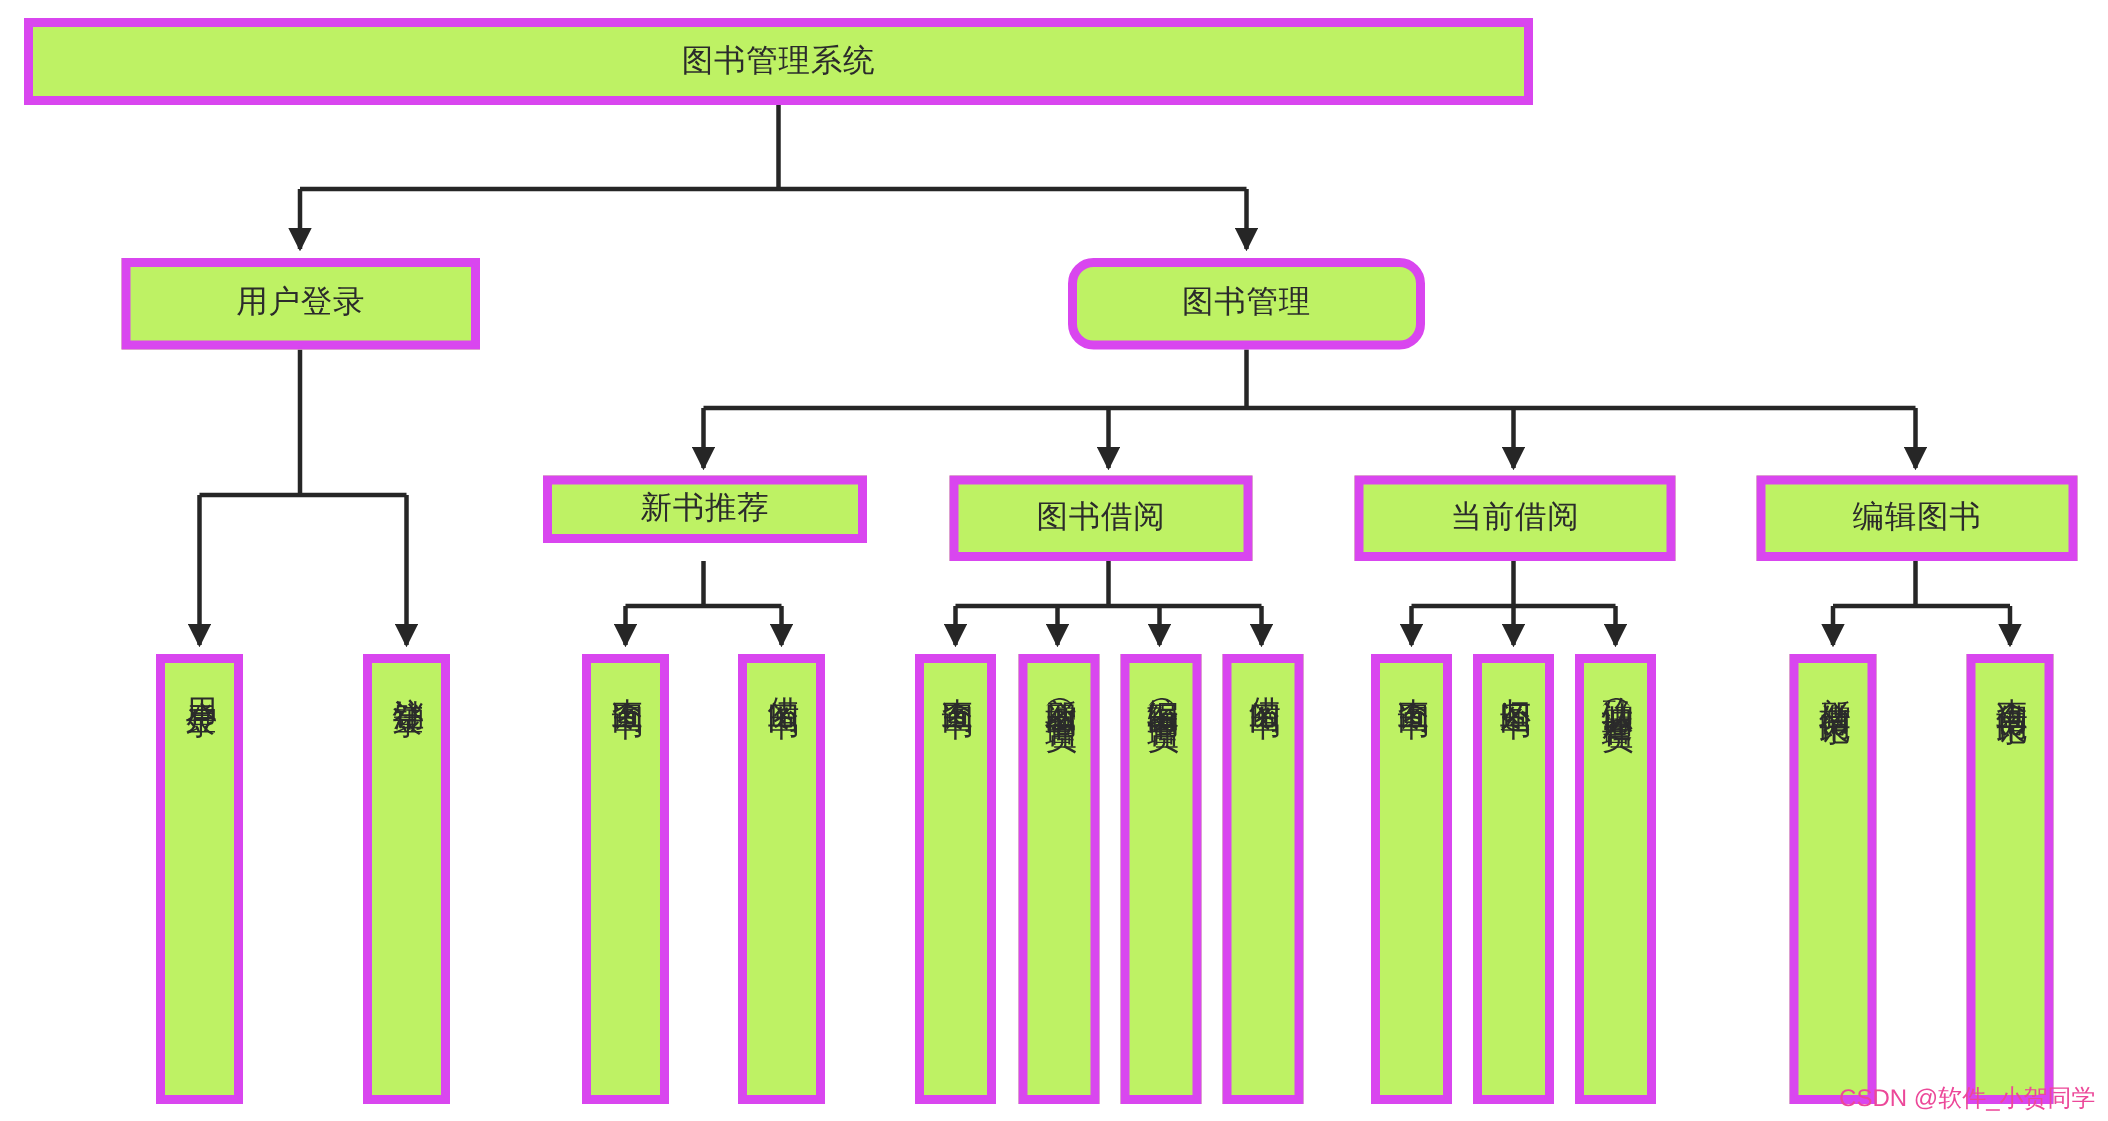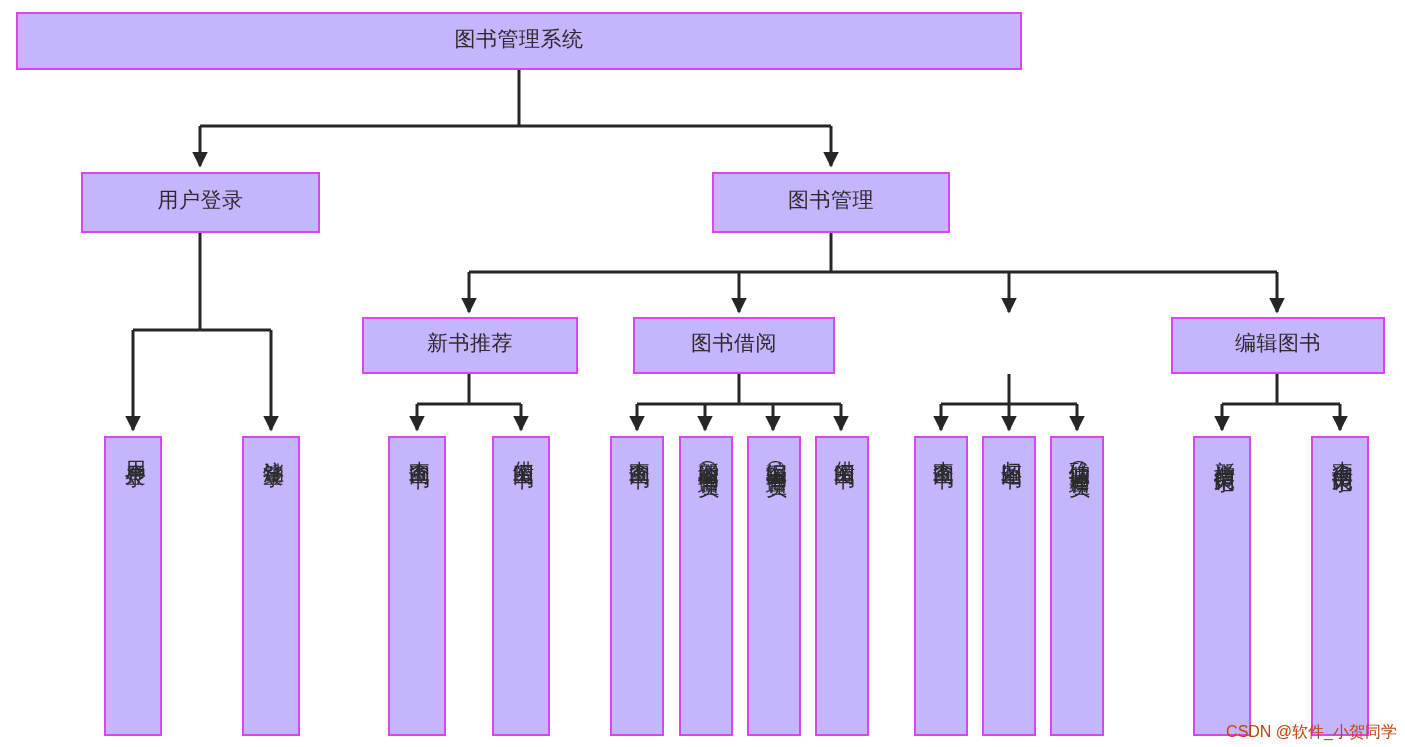--- a/index.html
+++ b/index.html
@@ -18,27 +18,26 @@
   #edges {
     position: absolute;
     left: 0;
     top: 0;
     width: 1405px;
     height: 747px;
   }
   .node {
     position: absolute;
     box-sizing: border-box;
-    border: 2px solid #d946ef;
-    background: #c4b5fd;
+    border: 6px solid #d946ef;
+    background: #bef264;
     display: flex;
     align-items: center;
     justify-content: center;
     z-index: 2;
-    font-family: Liberation Mono, monospace;
   }
   .node-label {
     color: #2b2b2b;
     letter-spacing: 0.5px;
     white-space: nowrap;
     line-height: 1.18;
   }
   .node.horizontal .node-label {
     font-size: 21px;
   }
@@ -51,21 +50,21 @@
     writing-mode: vertical-rl;
     text-orientation: upright;
     font-size: 21px;
     letter-spacing: 2.5px;
   }
   #watermark {
     position: absolute;
     right: 8px;
     bottom: 4px;
     font-size: 16px;
-    color: #c2410c;
+    color: #ec4899;
     z-index: 5;
     white-space: nowrap;
     font-family: "Liberation Sans", "DejaVu Sans", sans-serif;
   }
 </style>
 </head>
 <body>
 
 <div id="canvas">
 
@@ -122,29 +121,32 @@
     </g>
   </svg>
 
   <div class="node horizontal" style="left:16px; top:12px; width:1006px; height:58px;">
     <span class="node-label">图书管理系统</span>
   </div>
 
   <div class="node horizontal" style="left:81px; top:172px; width:239px; height:61px;">
     <span class="node-label">用户登录</span>
   </div>
-  <div class="node horizontal" style="left:712px; top:172px; width:238px; height:61px;">
+  <div class="node horizontal" style="left:712px; top:172px; width:238px; height:61px;border-radius:17px;">
     <span class="node-label">图书管理</span>
   </div>
 
-  <div class="node horizontal" style="left:362px; top:317px; width:216px; height:57px;">
+  <div class="node horizontal" style="left:362px; top:317px; width:216px; height:45px;">
     <span class="node-label">新书推荐</span>
   </div>
   <div class="node horizontal" style="left:633px; top:317px; width:202px; height:57px;">
     <span class="node-label">图书借阅</span>
+  </div>
+  <div class="node horizontal" style="left:903px; top:317px; width:214px; height:57px;">
+    <span class="node-label">当前借阅</span>
   </div>
   <div class="node horizontal" style="left:1171px; top:317px; width:214px; height:57px;">
     <span class="node-label">编辑图书</span>
   </div>
 
   <div class="node vertical" style="left:104px; top:436px; width:58px; height:300px;">
     <span class="node-label">用户登录</span>
   </div>
   <div class="node vertical" style="left:242px; top:436px; width:58px; height:300px;">
     <span class="node-label">注销登录</span>

